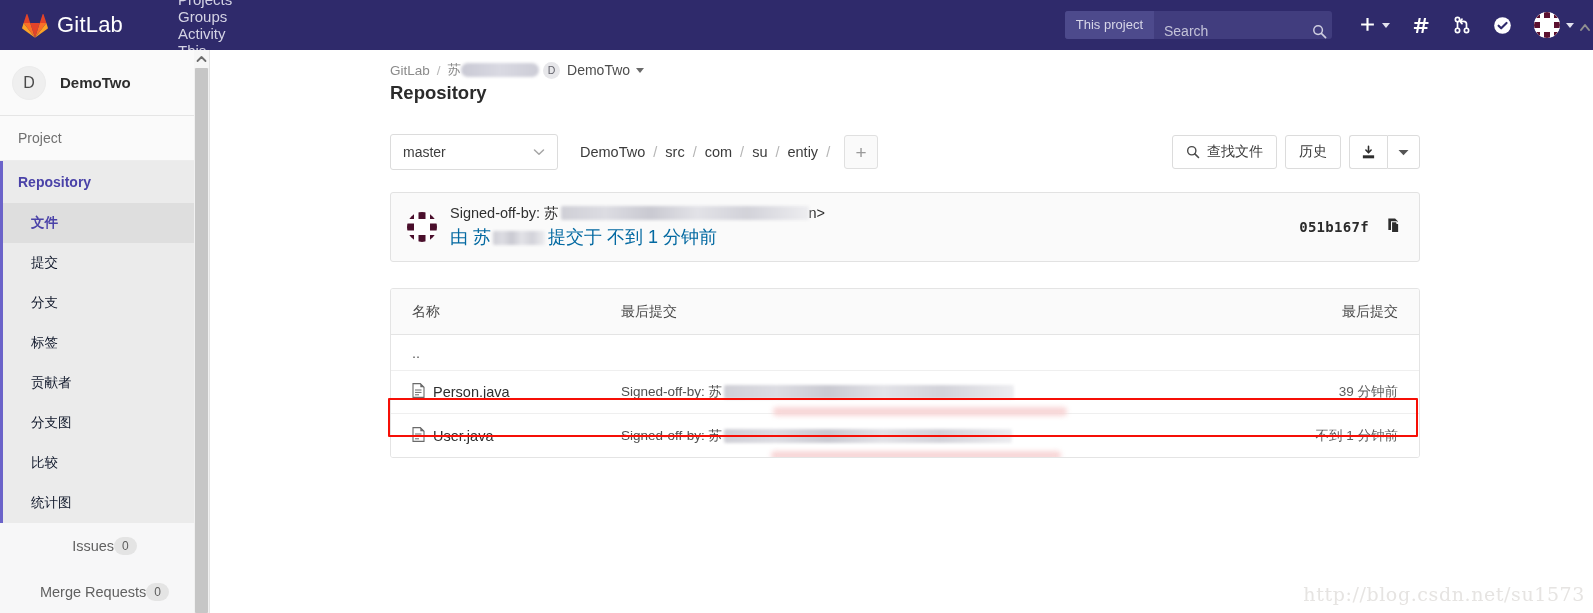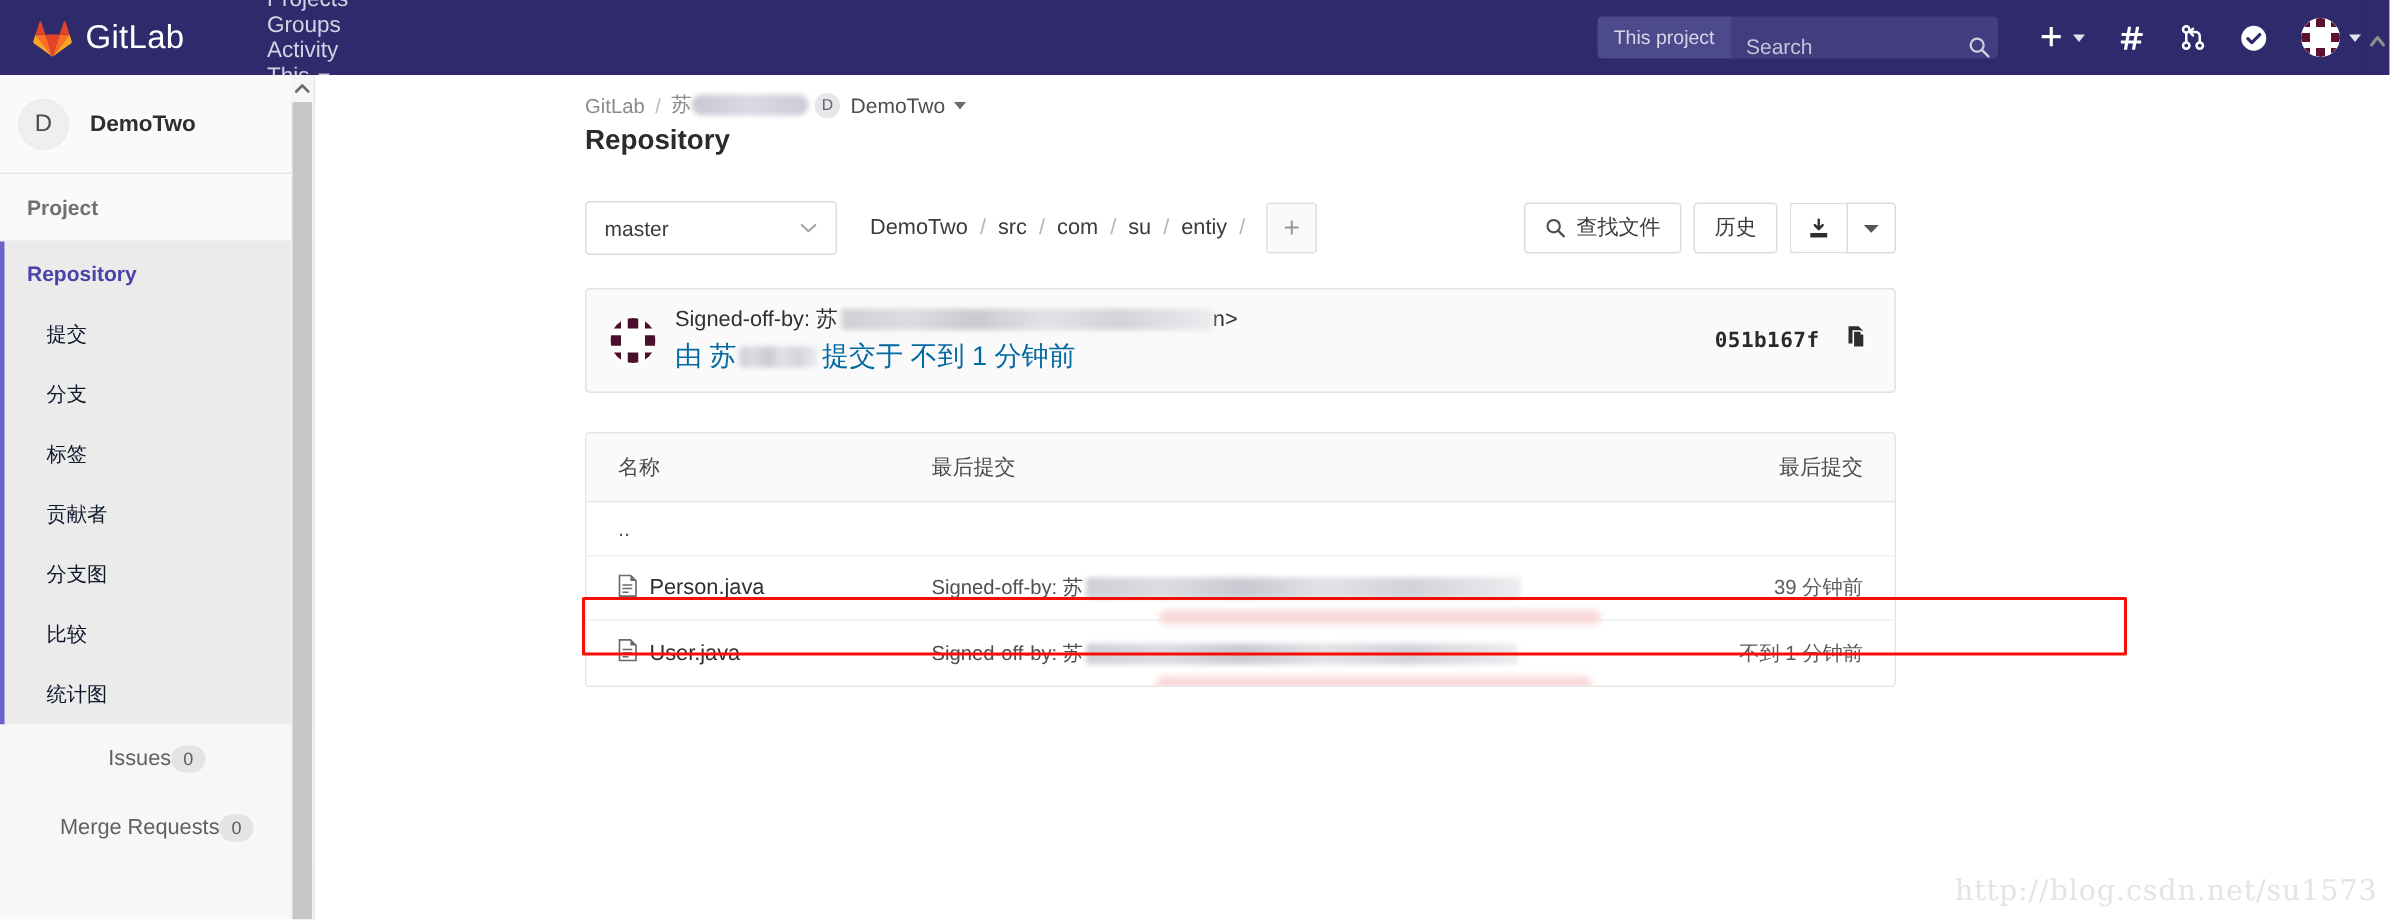--- a/index.html
+++ b/index.html
@@ -85,21 +85,21 @@
   .proj-avatar {
     width: 34px; height: 34px; border-radius: 50%;
     background: #efefef; color: #4b4b4b; font-size: 16px;
     display: flex; align-items: center; justify-content: center;
     margin-right: 14px; border: 1px solid #ececec;
   }
   .proj-name { font-size: 15px; color: #2e2e2e; font-weight: bold; }
 
   .sb-section {
     padding: 14px 0 14px 18px; font-size: 14px; color: #707070;
-    border-bottom: 1px solid #ededed; background:#fafafa;font-weight:bold;
+    border-bottom: 1px solid #ededed; background:#fafafa;
   }
   .sb-group { background: #ebebeb; border-left: 3px solid #6b63c9; }
   .sb-top {
     padding: 13px 0 13px 15px; font-size: 14px;
     color: #4a42a8; font-weight: bold;
   }
   .sb-item {
     padding: 11px 0 11px 28px; font-size: 13.5px; color: #0f172a;
     cursor: pointer;
   }
@@ -146,21 +146,21 @@
     width: 17px; height: 17px; border-radius: 50%; background: #e7e7ea;
     color: #62626b; font-size: 10.5px; display: inline-flex;
     align-items: center; justify-content: center; margin: 0 7px 0 4px;
   }
   .crumb-proj { color: #4d4d4d; font-size: 14px; }
   .page-title {
     padding: 3px 0 0 180px; font-size: 18.5px; color: #2b2b2b; font-weight: bold;
   }
 
   .content { padding: 30px 0 0 180px; }
-  .inner { width: 874px; }
+  .inner { width: 1030px; }
 
   .toolbar { display: flex; align-items: center; height: 36px; }
   .branch-select {
     width: 168px; height: 36px; border: 1px solid #dcdcdc; border-radius: 3px;
     background: #fff; display: flex; align-items: center; justify-content: space-between;
     padding: 0 12px; font-size: 14px; color: #3d3d3d; cursor: pointer;
   }
   .path-crumbs { display: flex; align-items: center; margin-left: 22px; font-size: 14.5px; }
   .path-seg { color: #3b3b3b; text-decoration: none; }
   .path-sep { color: #b5b5b5; margin: 0 8px; }
@@ -358,20 +358,21 @@
 
     <div class="proj-header">
       <div class="proj-avatar">D</div>
       <div class="proj-name">DemoTwo</div>
     </div>
 
     <div class="sb-section">Project</div>
 
     <div class="sb-group">
       <div class="sb-top">Repository</div>
+      <div class="sb-item active">文件</div>
       <div class="sb-item">提交</div>
       <div class="sb-item">分支</div>
       <div class="sb-item">标签</div>
       <div class="sb-item">贡献者</div>
       <div class="sb-item">分支图</div>
       <div class="sb-item">比较</div>
       <div class="sb-item">统计图</div>
     </div>
 
     <div class="sb-footer-item">

